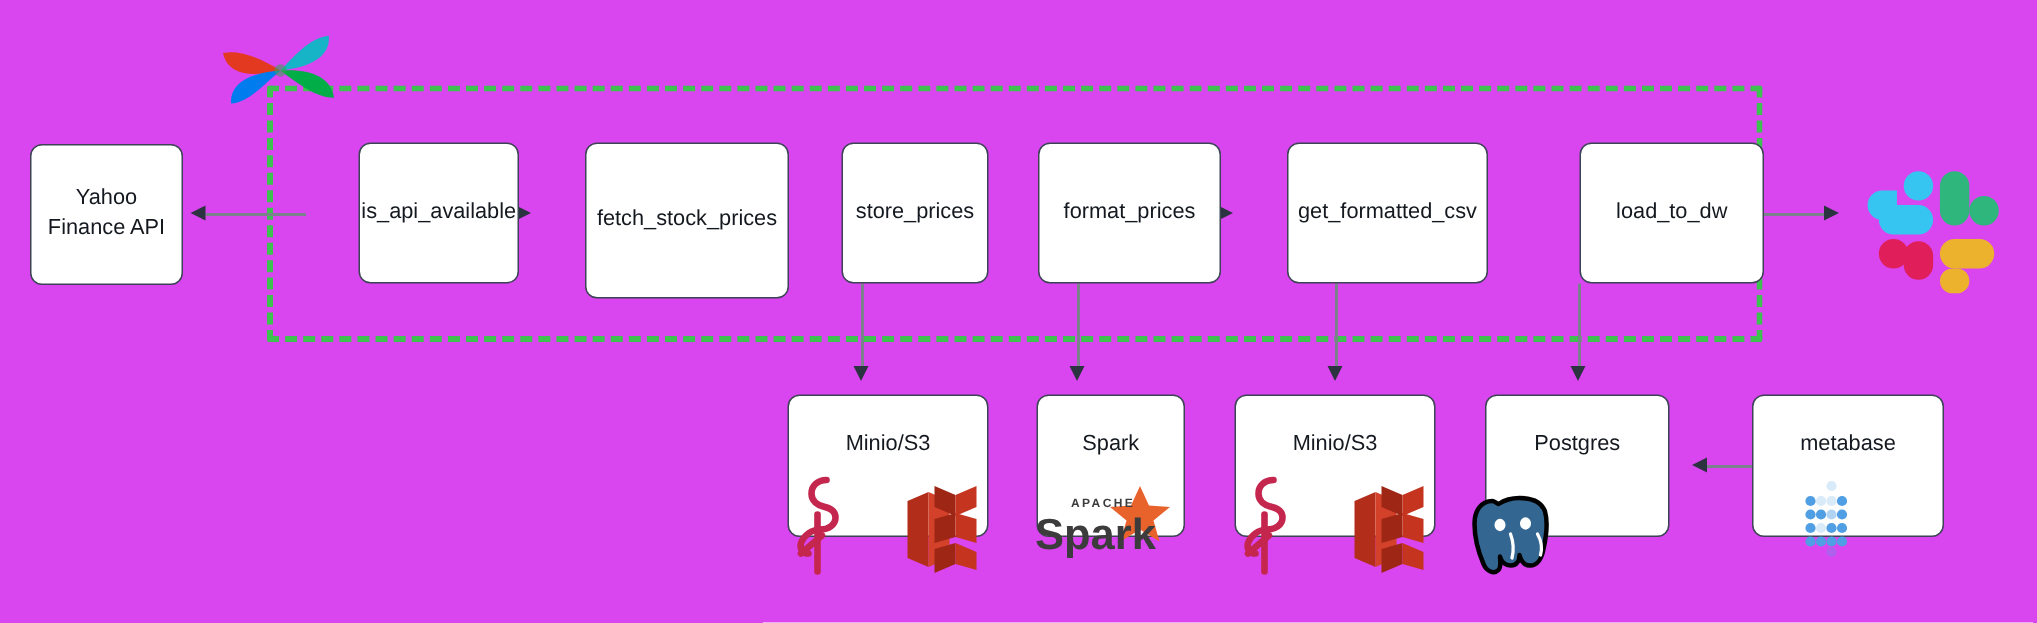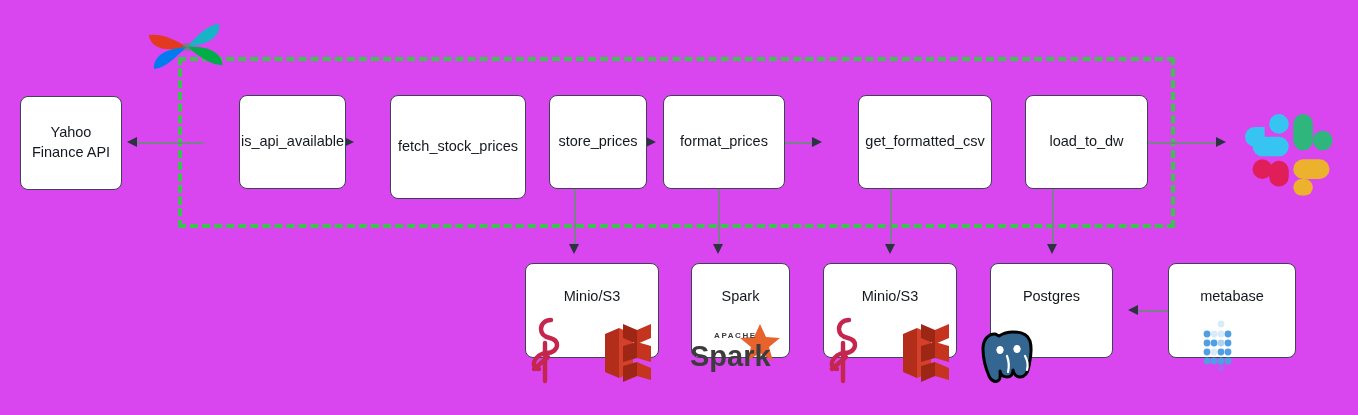--- a/index.html
+++ b/index.html
@@ -95,33 +95,33 @@
   <div class="arrowhead left" style="left:127px; top:136.5px;"></div>
 
   <div class="node task" style="left:204px; top:95px; width:107px; height:94px;">
     <span class="node-label">is_api_available</span>
   </div>
 
   <div class="node task" style="left:355px; top:95px; width:136px; height:104px;">
     <span class="node-label">fetch_stock_prices</span>
   </div>
 
-  <div class="node task" style="left:514px; top:95px; width:98px; height:94px;">
+  <div class="node task" style="left:526px; top:95px; width:98px; height:94px;">
     <span class="node-label">store_prices</span>
   </div>
 
-  <div class="node task" style="left:628px; top:95px; width:122px; height:94px;justify-content:center;">
+  <div class="node task" style="left:657px; top:95px; width:122px; height:94px;justify-content:center;">
     <span class="node-label">format_prices</span>
   </div>
 
   <div class="node task" style="left:823px; top:95px; width:134px; height:94px;">
     <span class="node-label">get_formatted_csv</span>
   </div>
 
-  <div class="node task" style="left:990px; top:95px; width:123px; height:94px;">
+  <div class="node task" style="left:1018px; top:95px; width:123px; height:94px;">
     <span class="node-label">load_to_dw</span>
   </div>
 
   <div class="edge h" style="left:311px; top:142px; width:34px;"></div>
   <div class="arrowhead right" style="left:344px; top:136.5px;"></div>
 
   <div class="edge h" style="left:491px; top:142px; width:25px;"></div>
   <div class="arrowhead right" style="left:515px; top:136.5px;"></div>
 
   <div class="edge h" style="left:624px; top:142px; width:23px;"></div>

